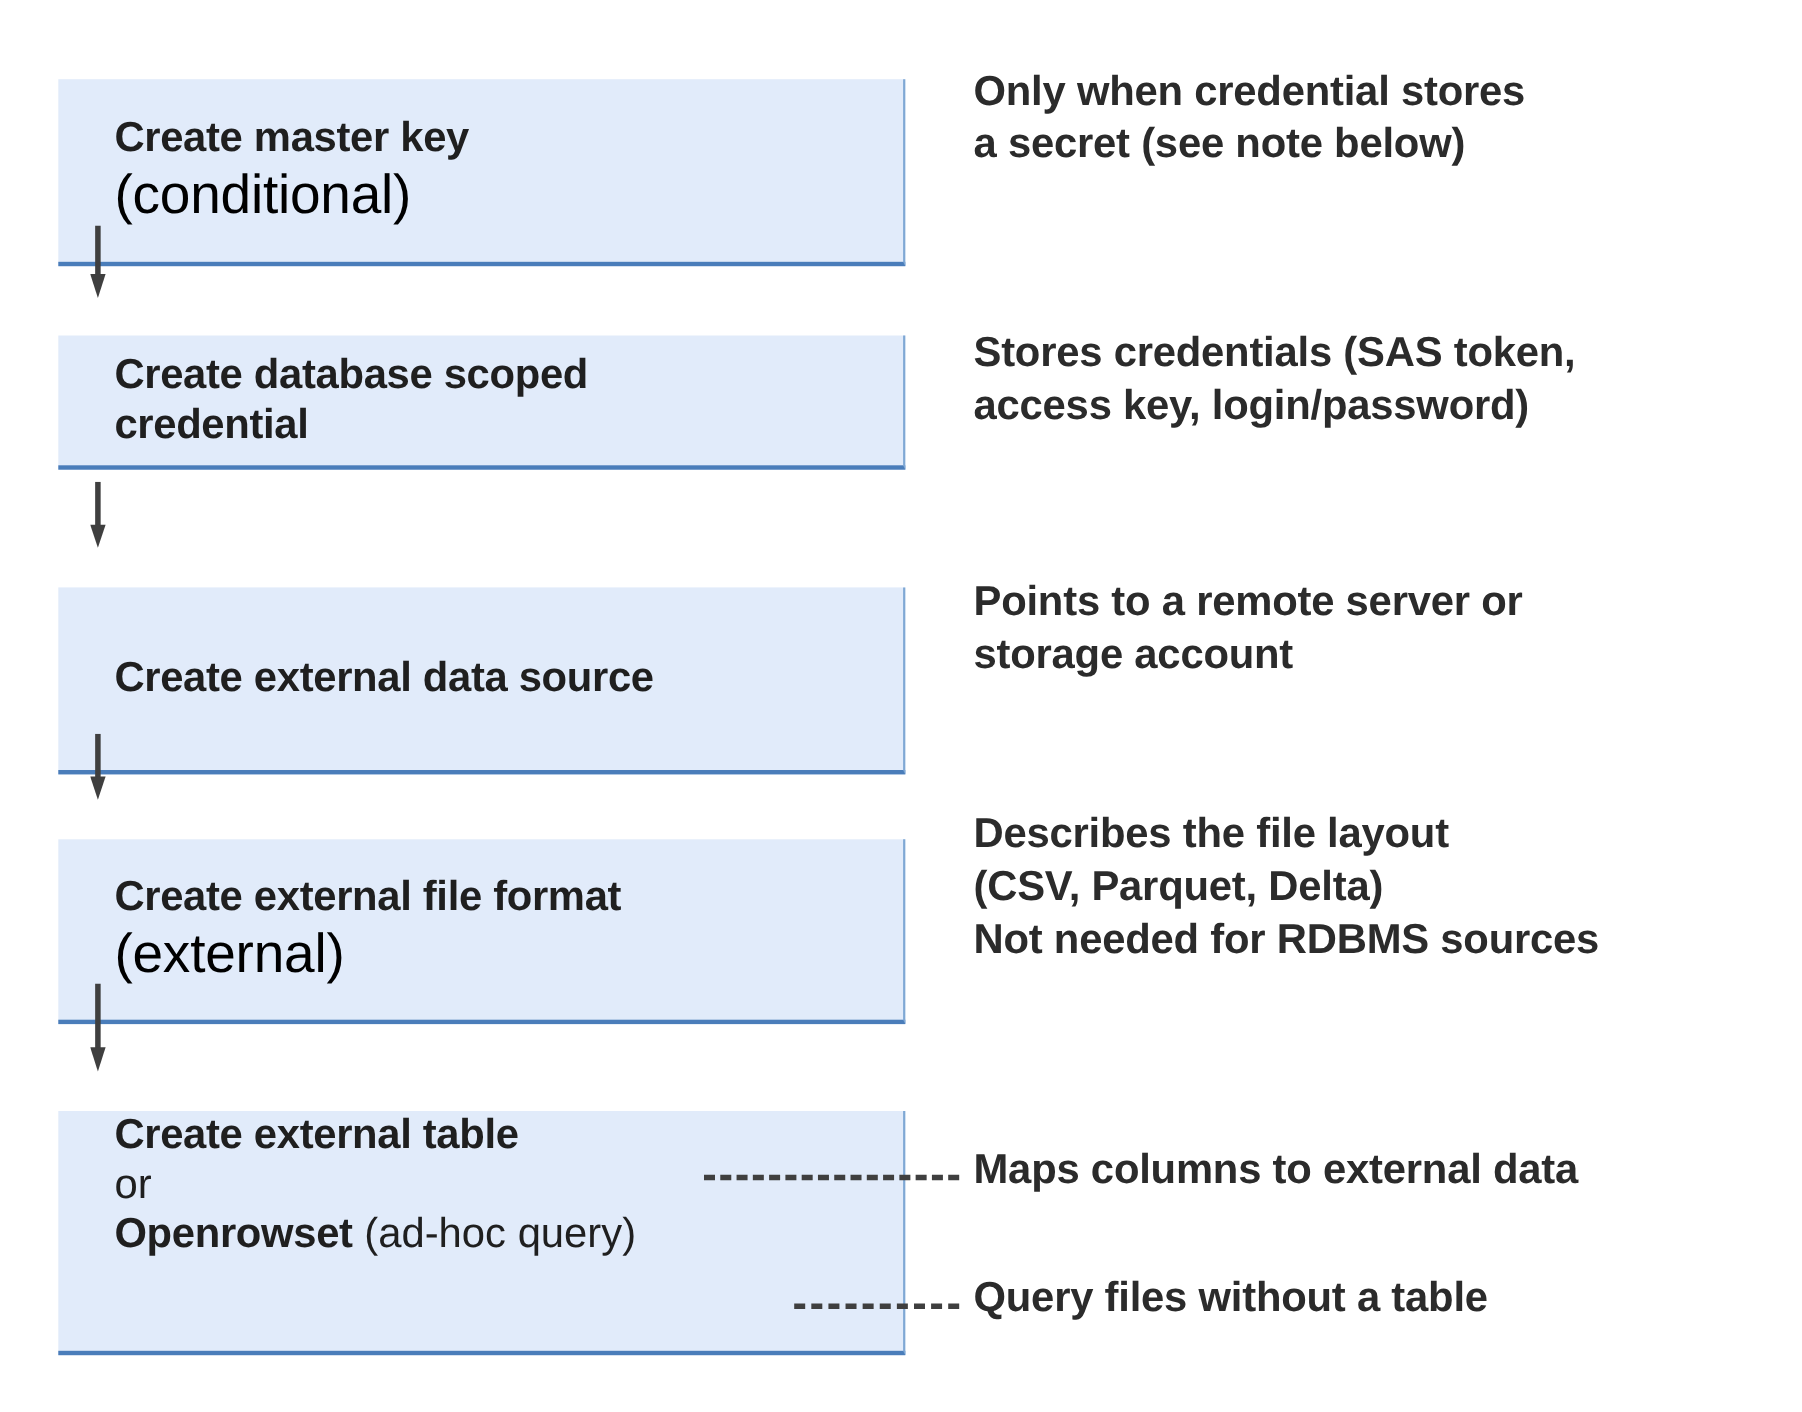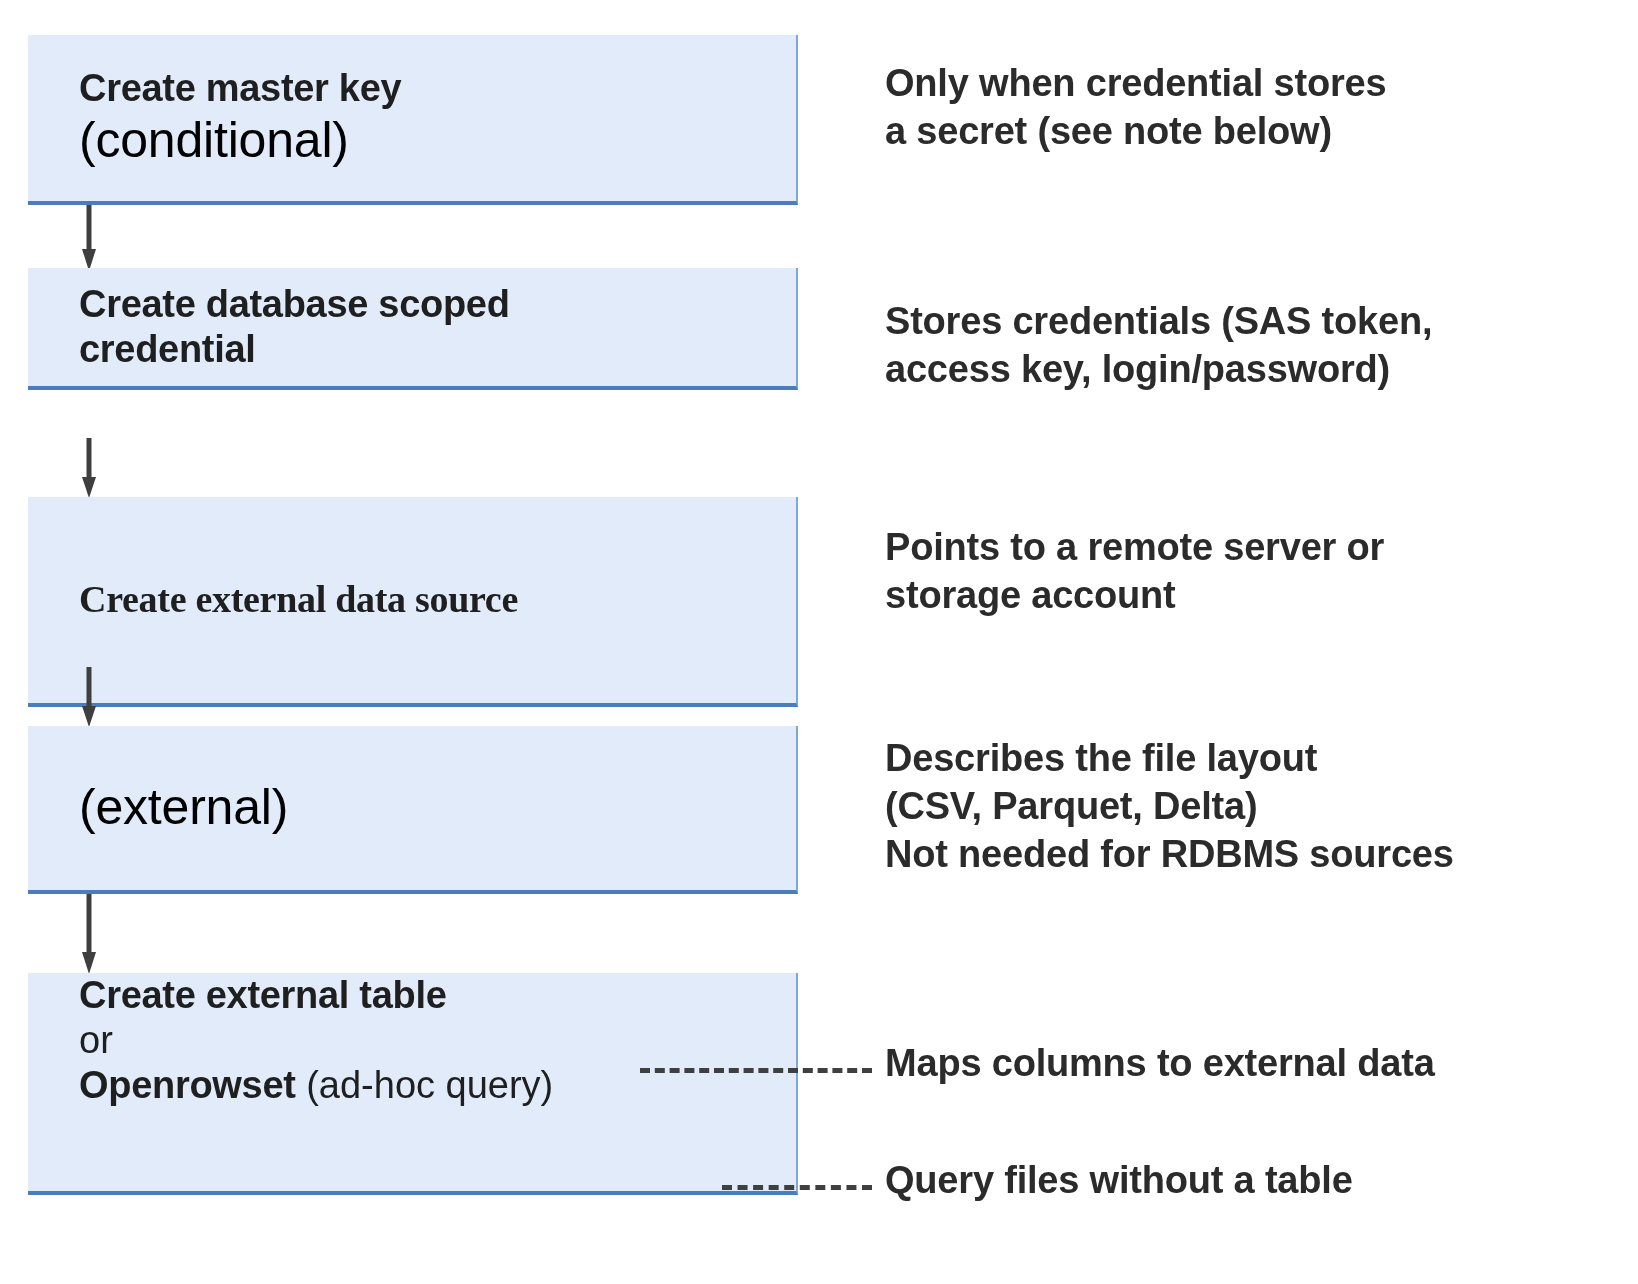--- a/index.html
+++ b/index.html
@@ -16,31 +16,32 @@
     position: relative;
     width: 1638px;
     height: 1284px;
     background: #ffffff;
     overflow: hidden;
   }
 
   
   .flow-box {
     position: absolute;
-    left: 28px;
+    left: 53px;
     width: 770px;
     box-sizing: border-box;
     background: #e1ebfa;
     border-bottom: 4px solid #4a7dba;
     border-right: 2px solid #7fa8d4;
     display: flex;
     flex-direction: column;
     justify-content: center;
     padding-left: 51px;
     padding-right: 14px;
+    margin-top: 37px;
   }
   .box-title {
     font-weight: bold;
     font-size: 38px;
     line-height: 1.19;
     letter-spacing: -0.3px;
     color: #1f1f1f;
   }
   .box-sub {
     font-size: 50px;
@@ -103,32 +104,33 @@
 credential</div>
   </div>
   <div class="annot" style="top:298px;">Stores credentials (SAS token,
 access key, login/password)</div>
 
   <svg class="arrow" style="top:438px;" width="26" height="62" viewBox="0 0 26 62">
     <line x1="7" y1="0" x2="7" y2="43" stroke="#3f3f3f" stroke-width="5"></line>
     <polygon points="7,60 0,39 14,39" fill="#3f3f3f"></polygon>
   </svg>
 
-  <div class="flow-box" style="top:497px; height:210px;font-family:Liberation Serif, serif;">
+  <div class="flow-box" style="top:497px; height:170px;">
     <div class="box-title">Create external data source</div>
   </div>
   <div class="annot" style="top:524px;">Points to a remote server or
 storage account</div>
 
   <svg class="arrow" style="top:667px;" width="26" height="62" viewBox="0 0 26 62">
     <line x1="7" y1="0" x2="7" y2="43" stroke="#3f3f3f" stroke-width="5"></line>
     <polygon points="7,60 0,39 14,39" fill="#3f3f3f"></polygon>
   </svg>
 
   <div class="flow-box" style="top:726px; height:168px;">
+    <div class="box-title">Create external file format</div>
     <div class="box-sub">(external)</div>
   </div>
   <div class="annot" style="top:735px;">Describes the file layout
 (CSV, Parquet, Delta)
 Not needed for RDBMS sources</div>
 
   <svg class="arrow" style="top:894px;" width="26" height="82" viewBox="0 0 26 82">
     <line x1="7" y1="0" x2="7" y2="62" stroke="#3f3f3f" stroke-width="5"></line>
     <polygon points="7,80 0,58 14,58" fill="#3f3f3f"></polygon>
   </svg>

